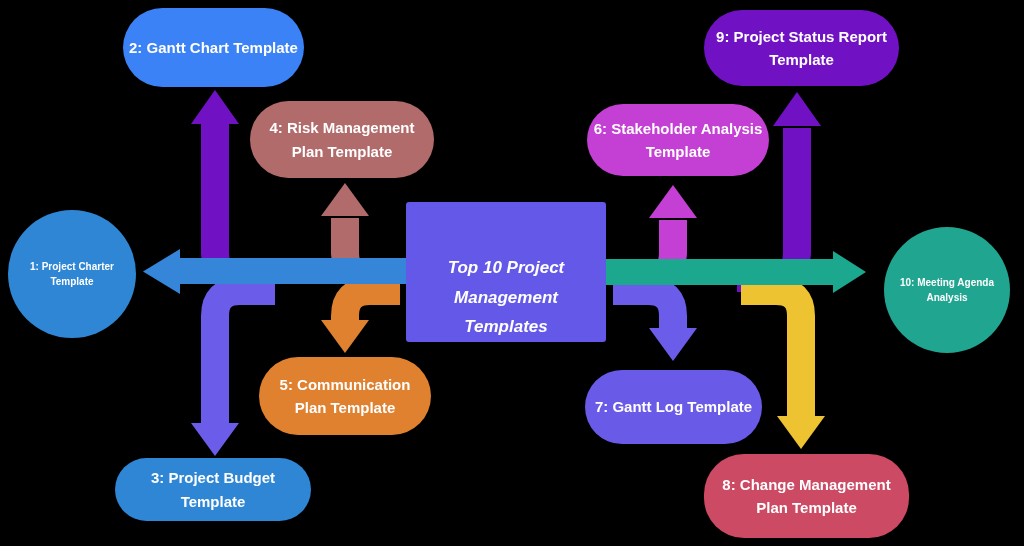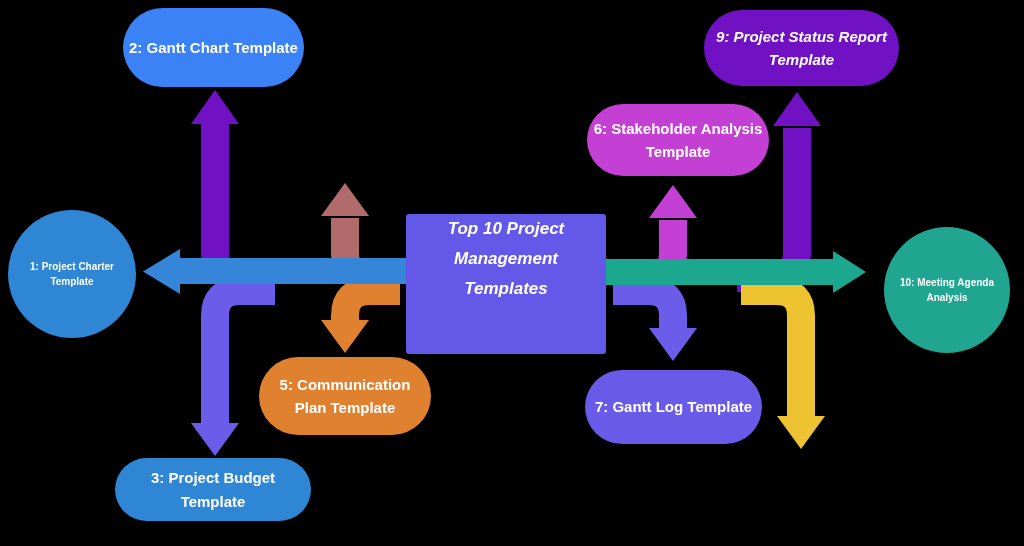--- a/index.html
+++ b/index.html
@@ -4,34 +4,34 @@
 <style>
   html,body{margin:0;padding:0;}
   body{font-family:"Liberation Sans",sans-serif;background:#000;}
   .stage{position:relative;width:1024px;height:546px;background:#000;overflow:hidden;}
   .arrow-layer{position:absolute;left:0;top:0;width:1024px;height:546px;}
   .node{position:absolute;display:flex;align-items:center;justify-content:center;
         color:#fff;font-weight:bold;font-size:15px;line-height:1.55;text-align:center;
         box-sizing:border-box;padding:0 6px;}
   .pill{border-radius:40px;}
   .circle{border-radius:50%;padding:0 2px;font-size:10px;}
-  .center-box{position:absolute;left:406px;top:214px;width:200px;height:140px;
-        border-radius:3px;display:flex;align-items:flex-start;justify-content:center;
+  .center-box{position:absolute;left:406px;top:202px;width:200px;height:140px;
+        border-radius:3px;display:flex;align-items:flex-end;justify-content:center;
         color:#fff;font-weight:bold;font-style:italic;font-size:17px;line-height:1.75;
         text-align:center;box-sizing:border-box;padding:0 12px;}
   
   .n1 {left:8px;   top:210px; width:128px; height:128px;}
   .n2 {left:123px; top:8px;   width:181px; height:79px;}
   .n3 {left:115px; top:458px; width:196px; height:63px;}
   .n4 {left:250px; top:101px; width:184px; height:77px;}
   .n5 {left:259px; top:357px; width:172px; height:78px;}
   .n6 {left:587px; top:104px; width:182px; height:72px;}
   .n7 {left:585px; top:370px; width:177px; height:74px;}
   .n8 {left:704px; top:454px; width:205px; height:84px;}
-  .n9 {left:704px; top:10px;  width:195px; height:76px;font-style:italic;}
+  .n9 {left:704px; top:10px;  width:195px; height:76px;}
   .n10{left:884px; top:227px; width:126px; height:126px;}
   .vshaft{fill:none;stroke-width:28;}
 </style>
 </head>
 <body>
 
 <div class="stage" style="background-color: rgb(0, 0, 0);">
 
   <svg class="arrow-layer" viewBox="0 0 1024 546" xmlns="http://www.w3.org/2000/svg">
 
@@ -74,28 +74,34 @@
 
   <div class="node circle n1" style="background-color: rgb(46, 134, 212);">
     <span>1: Project Charter Template</span>
   </div>
   <div class="node pill n2" style="background-color: #3b82f6;">
     <span>2: Gantt Chart Template</span>
   </div>
   <div class="node pill n3" style="background-color: rgb(46, 134, 212);">
     <span>3: Project Budget Template</span>
   </div>
+  <div class="node pill n4" style="background-color: rgb(178, 107, 107);">
+    <span>4: Risk Management Plan Template</span>
+  </div>
   <div class="node pill n5" style="background-color: rgb(224, 129, 47); justify-content: flex-end;">
     <span>5: Communication Plan Template</span>
   </div>
   <div class="node pill n6" style="background-color: rgb(196, 63, 211);">
     <span>6: Stakeholder Analysis Template</span>
   </div>
   <div class="node pill n7" style="background-color: rgb(106, 90, 232);">
     <span>7: Gantt Log Template</span>
+  </div>
+  <div class="node pill n8" style="background-color: rgb(204, 74, 99);">
+    <span>8: Change Management Plan Template</span>
   </div>
   <div class="node pill n9" style="background-color: rgb(112, 18, 196);">
     <span>9: Project Status Report Template</span>
   </div>
   <div class="node circle n10" style="background-color: rgb(32, 165, 144);">
     <span>10: Meeting Agenda Analysis</span>
   </div>
 
   <div class="center-box" style="background-color: rgb(100, 88, 232);">
     <span>Top 10 Project Management Templates</span>

